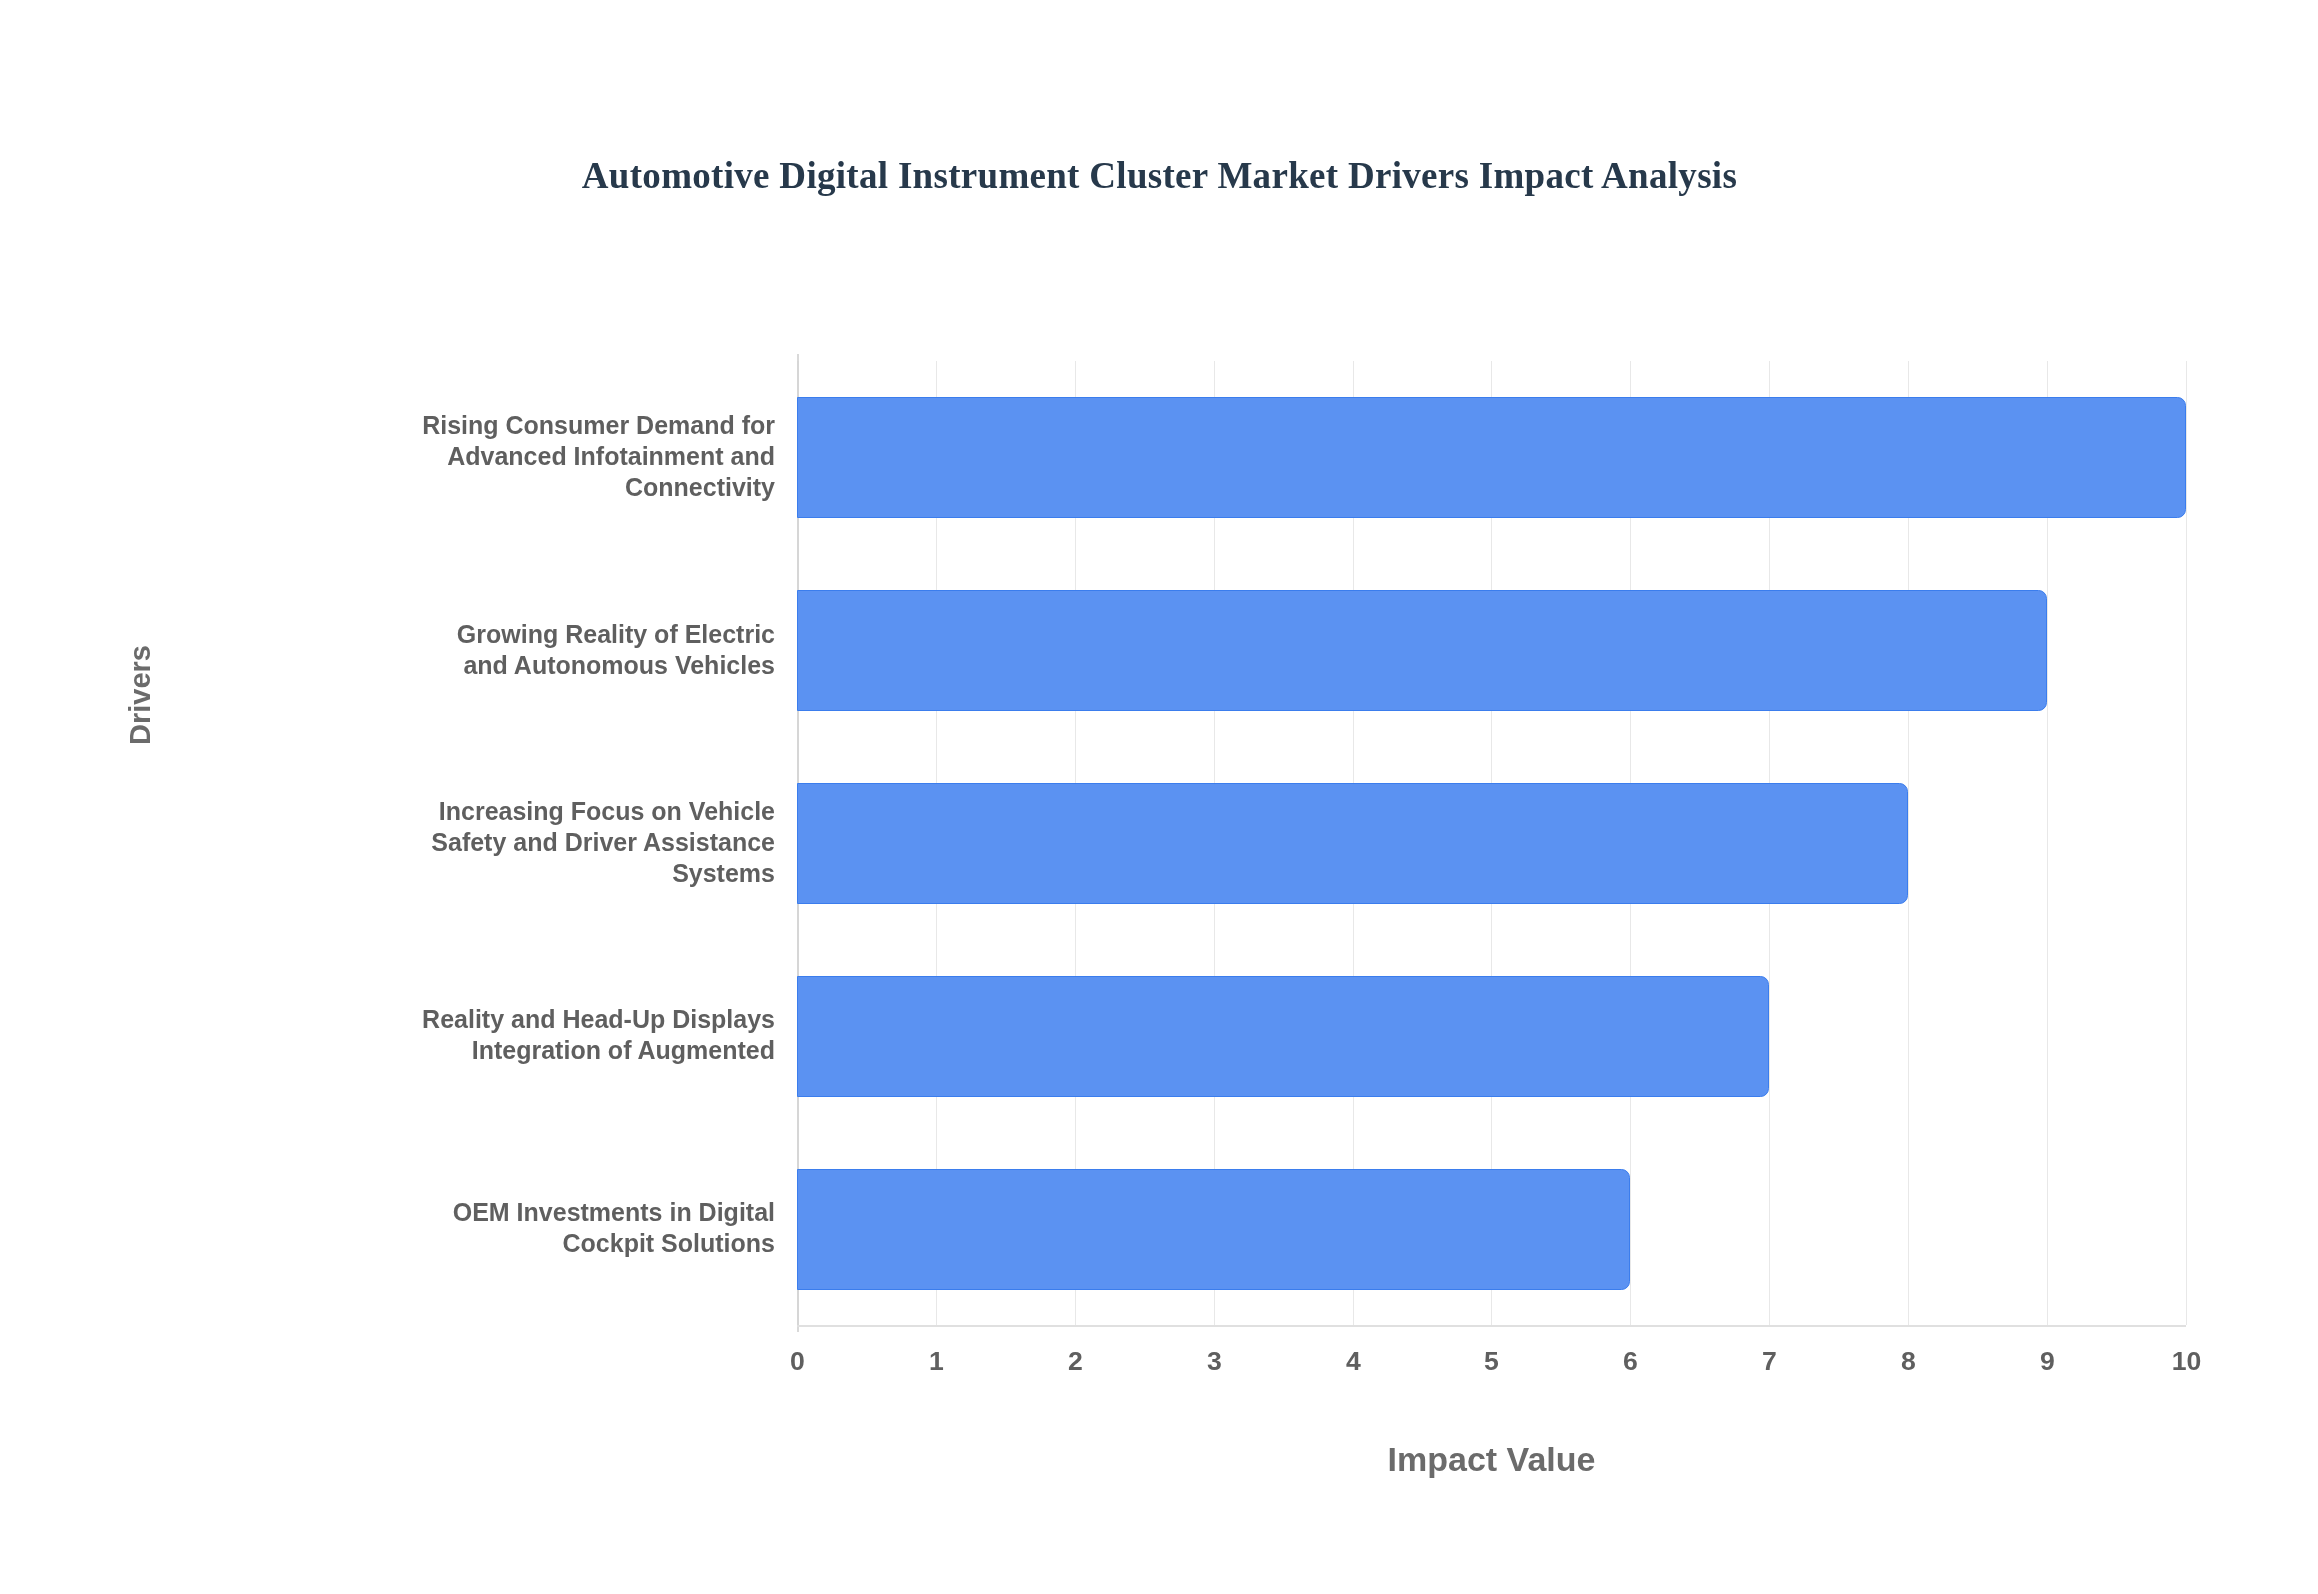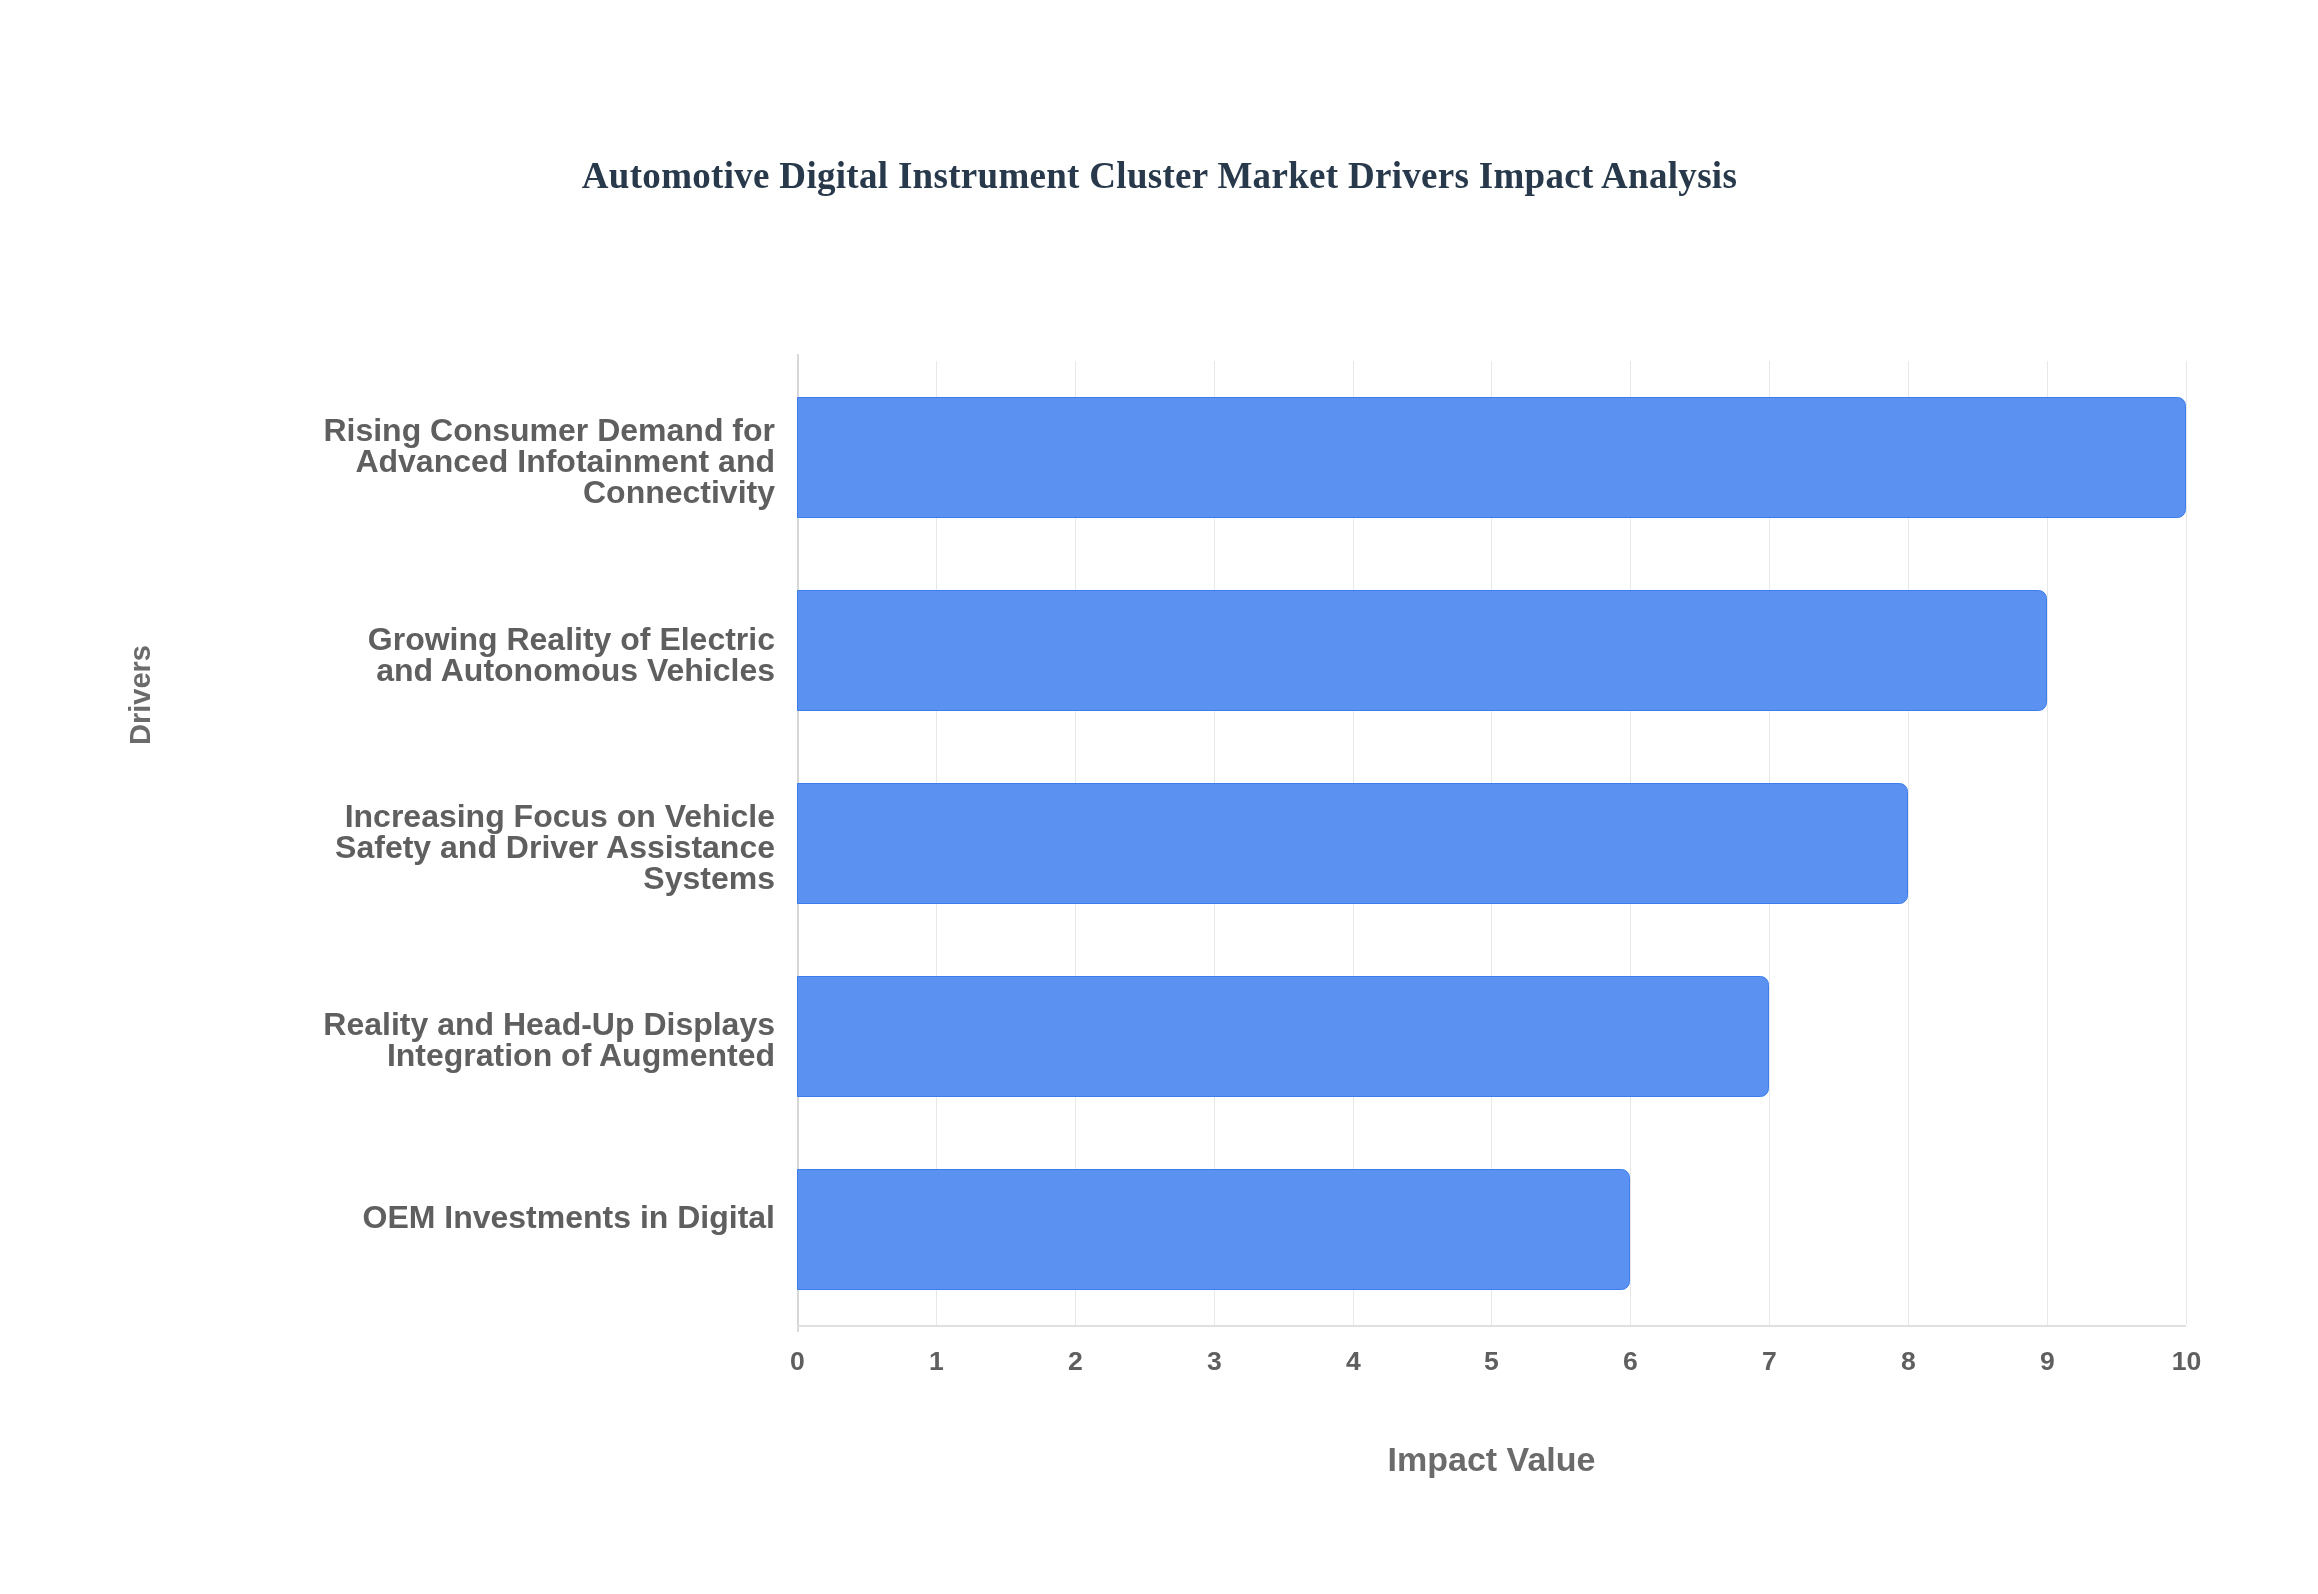--- a/index.html
+++ b/index.html
@@ -94,21 +94,21 @@
     border: 1.8px solid #3b7ded;
     border-top-right-radius: 8.5px;
     border-bottom-right-radius: 8.5px;
     box-sizing: border-box;
   }
   .ytl-wrap {
     position: absolute;
     left: 229px;
     width: 546px;
     text-align: right;
-    font-size: 32px;
+    font-size: 25px;
     font-weight: bold;
     color: #5f5f5f;
     line-height: 1.26;
   }
 
   
   .x-tick-label {
     position: absolute;
     top: 1304px;
     width: 97px;
@@ -213,20 +213,21 @@
         <div style="height: 31px;">Increasing Focus on Vehicle</div>
         <div style="height: 31px;">Safety and Driver Assistance</div>
         <div style="height: 31px;">Systems</div>
       </div>
       <div class="ytl-wrap" style="top: 962px; color: rgb(95, 95, 95);">
         <div style="height: 31px;">Reality and Head-Up Displays</div>
         <div style="height: 31px;">Integration of Augmented</div>
       </div>
       <div class="ytl-wrap" style="top: 1155px; color: rgb(95, 95, 95);">
         <div style="height: 31px;">OEM Investments in Digital</div>
+        <div style="height: 31px;">Cockpit Solutions</div>
       </div>
     </div>
 
   <div id="x-axis-title">Impact Value</div>
 
   <div id="y-axis-title">Drivers</div>
 
 </div>
 
 

